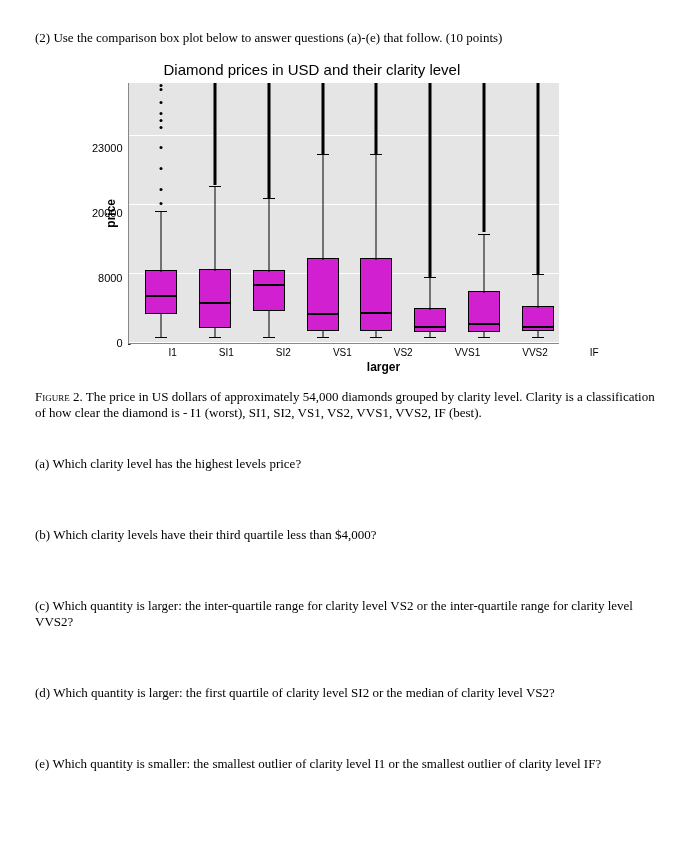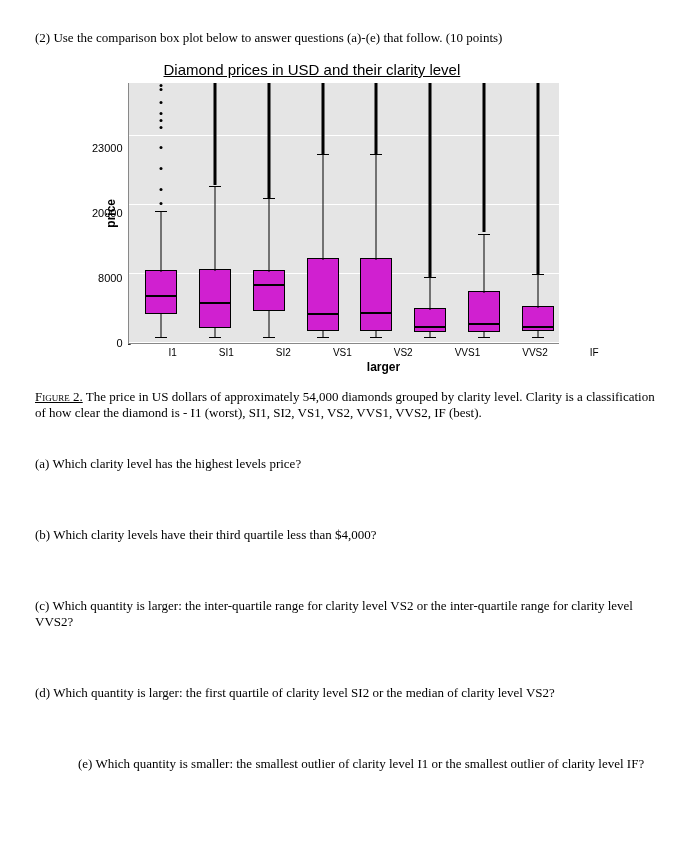--- a/index.html
+++ b/index.html
@@ -20,21 +20,20 @@
       width: 490px;
       margin: 0 auto 15px auto;
     }
     .chart-title {
       font-family: Arial, sans-serif;
       font-size: 15px;
       font-weight: normal;
       text-align: left;
       margin-left: 60px;
       margin-bottom: 5px;
-      text-decoration: underline;
     }
     .plot-wrapper {
       display: flex;
       align-items: center;
     }
     .y-axis-label {
       writing-mode: vertical-rl;
       transform: rotate(180deg);
       font-family: Arial, sans-serif;
       font-size: 12px;
@@ -144,29 +143,27 @@
       margin-left: 65px;
       width: 430px;
       margin-top: 2px;
     }
     .figure-caption {
       font-size: 13px;
       margin: 15px 0 25px 0;
     }
     .figure-caption .figlabel {
       font-variant: small-caps;
-      text-decoration: underline;
     }
     .subquestion {
       font-size: 13px;
       margin: 35px 0 55px 0;
     }
     .subquestion:last-child {
       margin-bottom: 0;
-      margin-left: 43px;
     }
   </style>
 </head>
 <body>
 
 <div class="question-prompt">(2) Use the comparison box plot below to answer questions (a)-(e) that follow. (10 points)</div>
 
 <div class="chart-container">
   <div class="chart-title">Diamond prices in USD and their clarity level</div>
   <div class="plot-wrapper">

